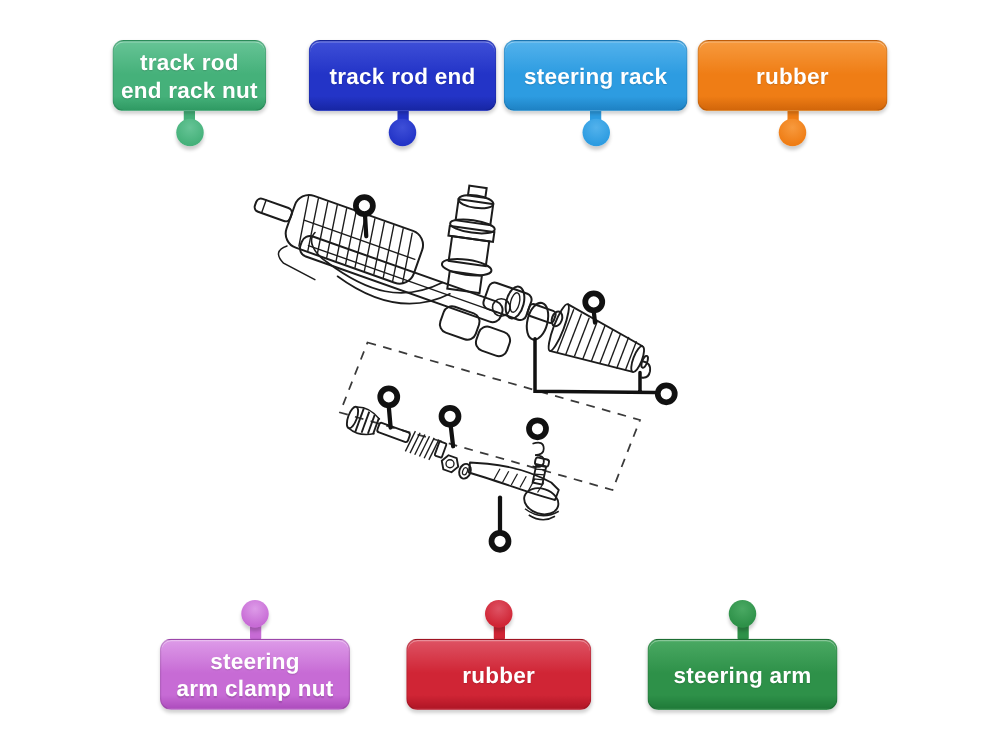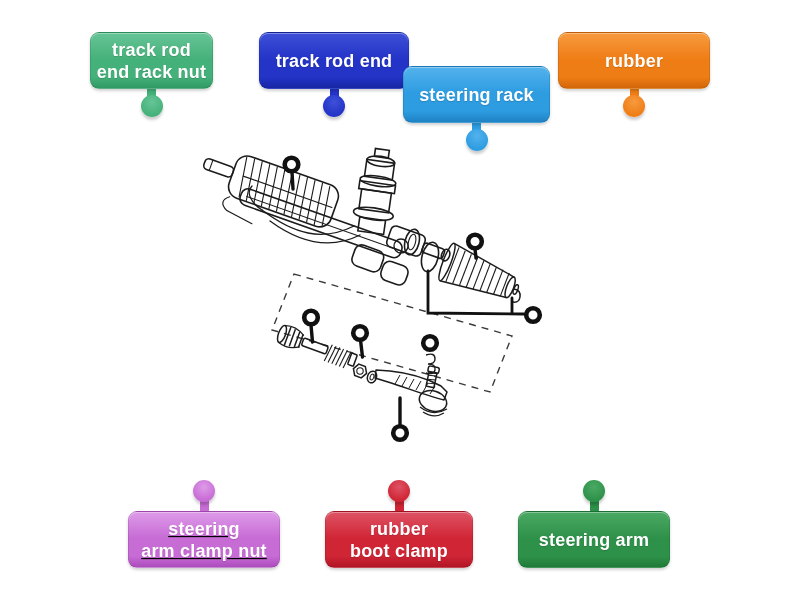--- a/index.html
+++ b/index.html
@@ -211,59 +211,58 @@
 
   <div class="label top" style="left: 90px; top: 32px; width: 123px; --c: #45b17a; --cl: #66c496; --cd: #2f9a63;">
     <div class="box">
       <span>track rod</span>
       <span>end rack nut</span>
     </div>
     <div class="stem"></div>
     <div class="knob"></div>
   </div>
 
-  <div class="label top" style="left: 247px; top: 32px; width: 150px; margin-left: 12px; --c: #2334c7; --cl: #3e4fd8; --cd: #1726a4;">
+  <div class="label top" style="left: 247px; top: 32px; width: 150px; --c: #2334c7; --cl: #3e4fd8; --cd: #1726a4;">
     <div class="box">
       <span>track rod end</span>
       <span></span>
     </div>
     <div class="stem"></div>
     <div class="knob"></div>
   </div>
 
-  <div class="label top" style="left: 403px; top: 32px; width: 147px; margin-top: 34px; --c: #2d9ce1; --cl: #53b2ec; --cd: #1e82c4;">
+  <div class="label top" style="left: 403px; top: 32px; width: 147px; --c: #2d9ce1; --cl: #53b2ec; --cd: #1e82c4;">
     <div class="box">
       <span>steering rack</span>
       <span></span>
     </div>
     <div class="stem"></div>
     <div class="knob"></div>
   </div>
 
   <div class="label top" style="left: 558px; top: 32px; width: 152px; --c: #ef7d15; --cl: #f79a3e; --cd: #d2660a;">
     <div class="box">
       <span>rubber</span>
     </div>
     <div class="stem"></div>
     <div class="knob"></div>
   </div>
 
-  <div class="label bottom" style="left: 128px; top: 511px; width: 152px; text-decoration: underline; --c: #c76bd5; --cl: #dd9be8; --cd: #ad4cbd;">
+  <div class="label bottom" style="left: 128px; top: 511px; width: 152px; --c: #c76bd5; --cl: #dd9be8; --cd: #ad4cbd;">
     <div class="box">
       <span>steering</span>
       <span>arm clamp nut</span>
     </div>
     <div class="stem"></div>
     <div class="knob"></div>
   </div>
 
   <div class="label bottom" style="left: 325px; top: 511px; width: 148px; --c: #d02535; --cl: #de5364; --cd: #b01525;">
     <div class="box">
       <span>rubber</span>
-      <span>boot clamp</span>
     </div>
     <div class="stem"></div>
     <div class="knob"></div>
   </div>
 
   <div class="label bottom" style="left: 518px; top: 511px; width: 152px; border-radius: 10px; --c: #2e9149; --cl: #4aa963; --cd: #1f7a38;">
     <div class="box">
       <span>steering arm</span>
       <span></span>
     </div>

